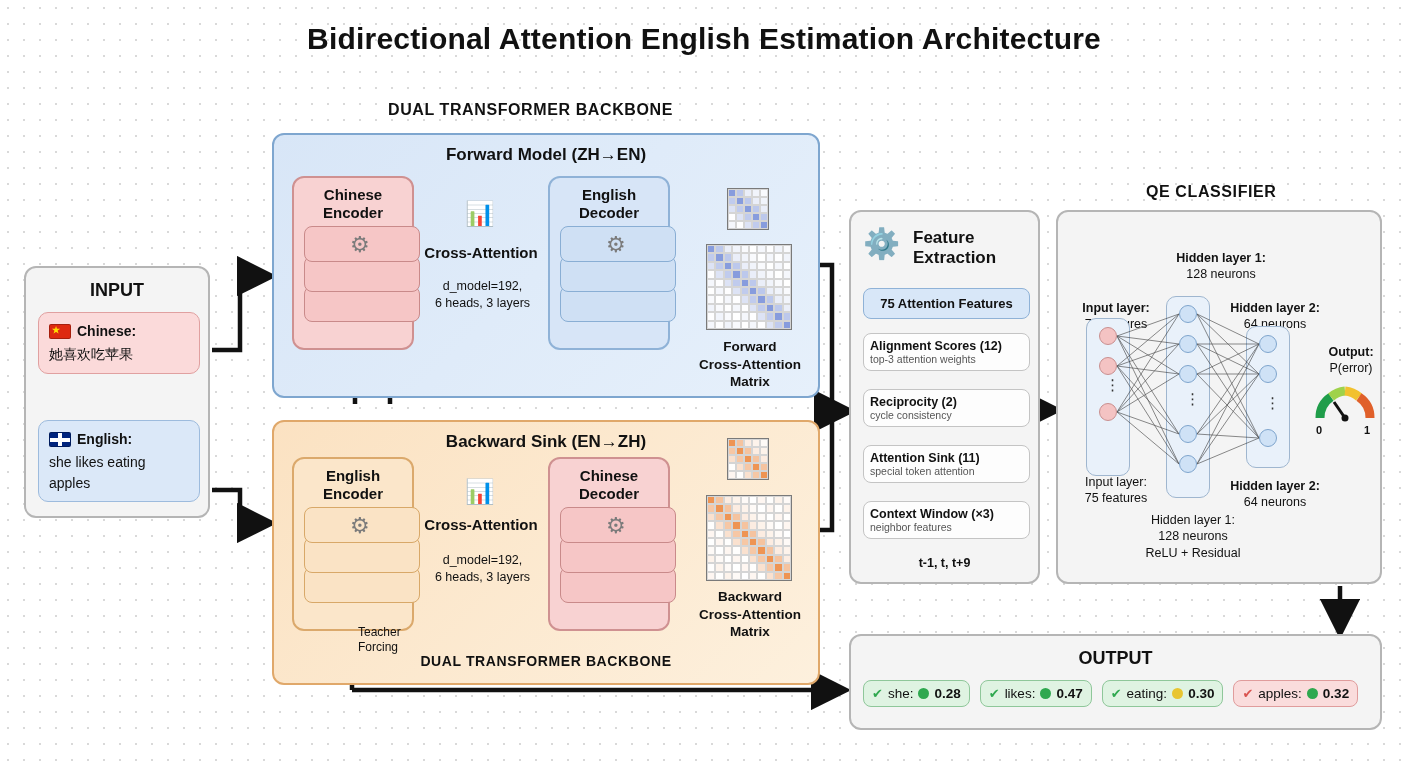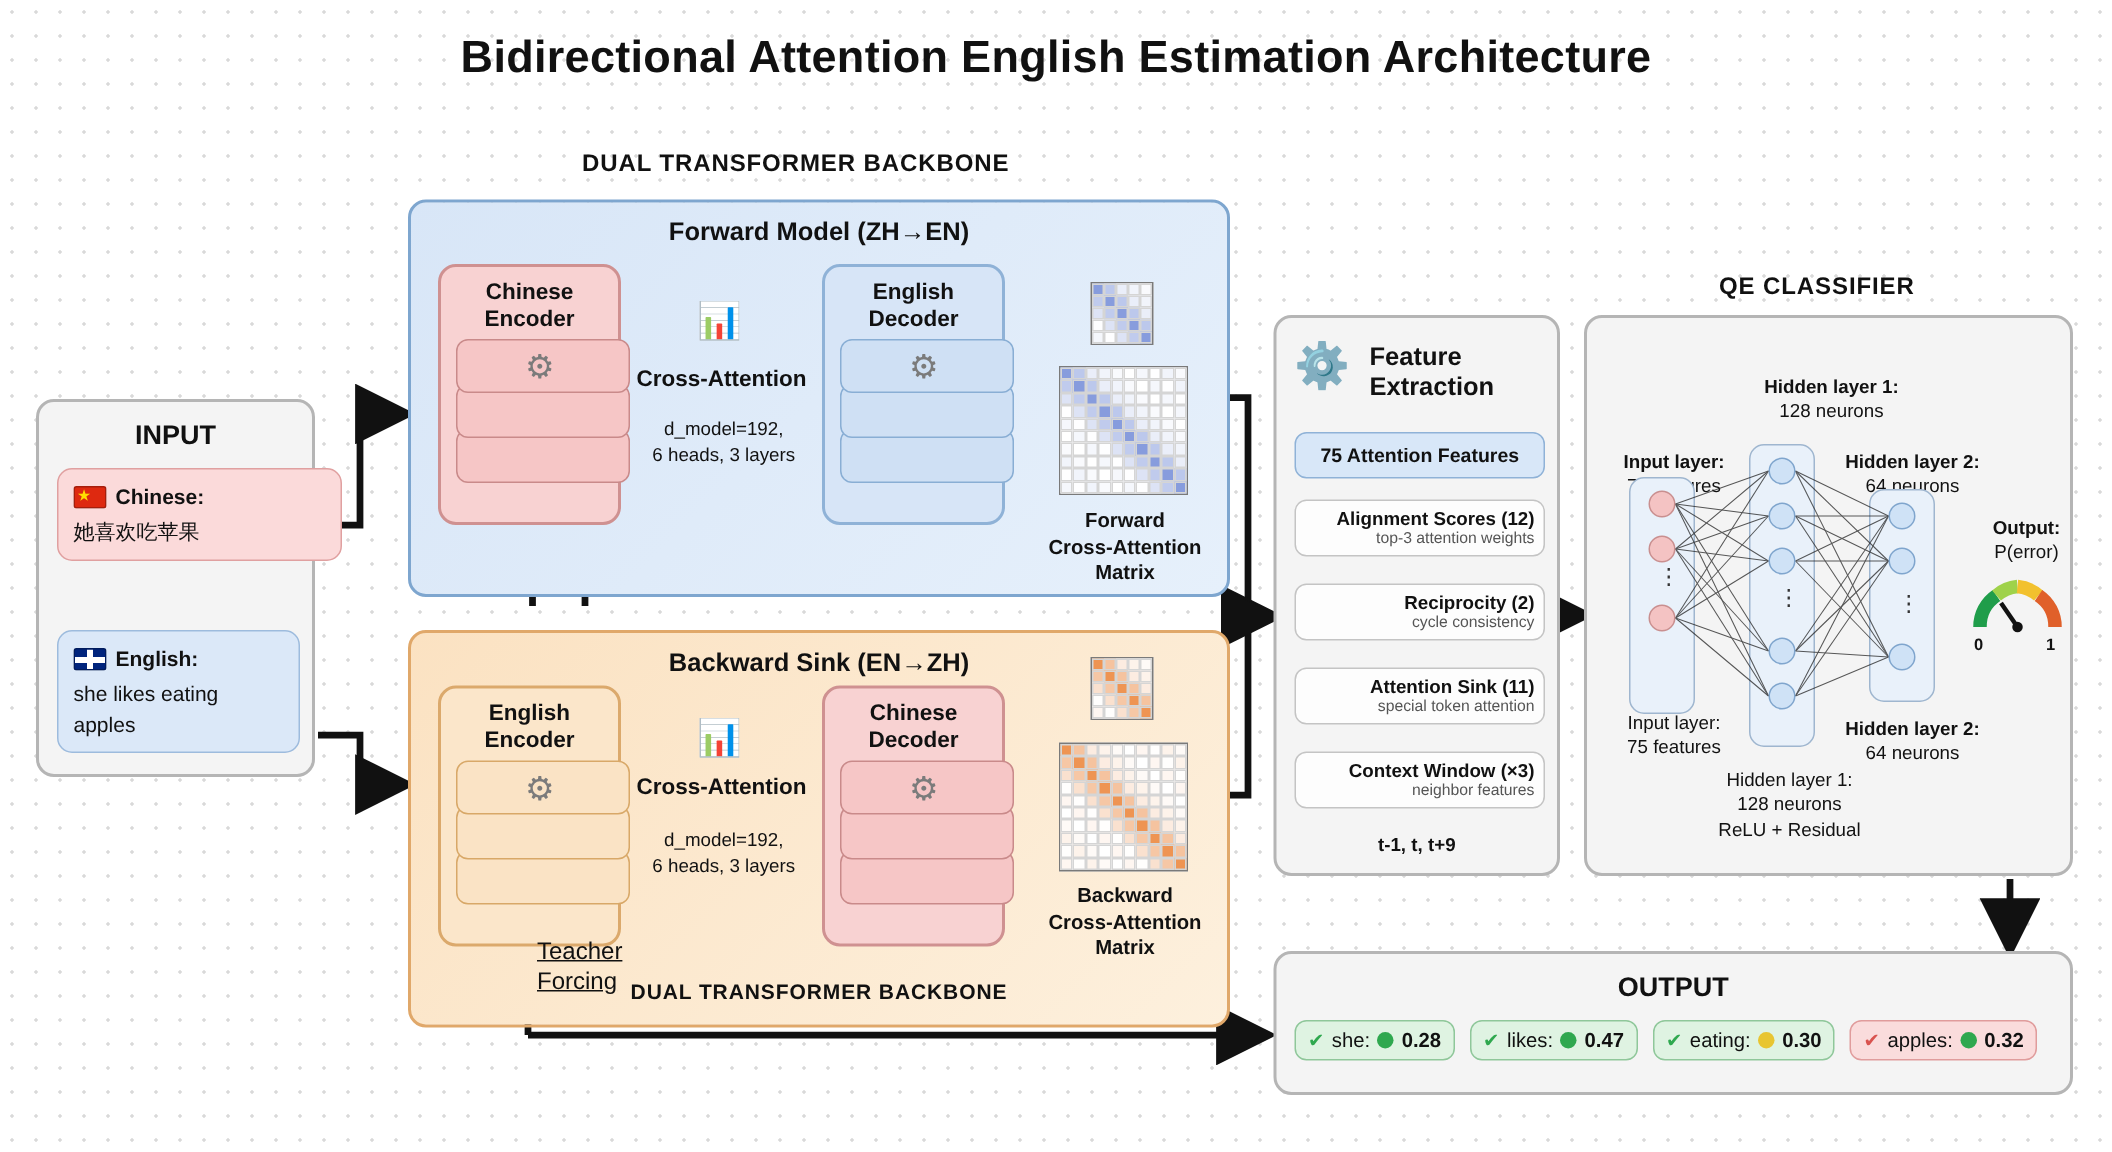--- a/index.html
+++ b/index.html
@@ -87,21 +87,21 @@
 
   
   #feat-panel { left:849px; top:210px; width:191px; height:374px; }
   .feat-title { font-size:17px; font-weight:bold; line-height:1.15; }
   .feat-chip {
     border-radius:8px; border:1.6px solid #8fb2d7; background:#d8e7f8;
     font-size:13px; font-weight:bold; text-align:center; padding:7px 4px;
   }
   .feat-item {
     border-radius:8px; border:1.4px solid #c4c4c4; background:#fdfdfd;
-    padding:5px 6px; text-align:right;
+    padding:5px 6px; text-align:left;
   }
   .feat-item .fi-title { font-size:12.5px; font-weight:bold; }
   .feat-item .fi-sub { font-size:10.5px; color:#555; }
   .feat-foot { text-align:center; font-size:12.5px; font-weight:bold; }
 
   
   #qe-panel { left:1056px; top:210px; width:326px; height:374px; }
   .nn-col { border-radius:10px; border:1.5px solid #9fb6cf; background:#e9f1fa; position:absolute; }
   .node { position:absolute; border-radius:50%; border:1.5px solid #6d8fb5; }
   .node.pink { background:#f4c3c3; border-color:#c98f8f; }
@@ -116,21 +116,21 @@
     display:flex; align-items:center; gap:5px;
     border-radius:8px; border:1.6px solid #8fc79a; background:#dff3e2;
     padding:5px 8px; font-size:13.5px;
   }
   .tok.red { background:#fadcdc; border-color:#e09c9c; }
   .tok .chk { color:#2fa84f; font-size:13px; }
   .tok .chk.bad { color:#d9534f; }
   .dot { width:11px; height:11px; border-radius:50%; display:inline-block; }
   .tok .val { font-weight:bold; }
 
-  .small-note { font-size:16px; text-align:center; line-height:1.25;text-decoration:underline; }
+  .small-note { font-size:12px; text-align:center; line-height:1.25; }
 </style>
 </head>
 <body>
 
 <div class="canvas">
 
   <svg class="abs" style="left:0; top:0;" width="1408" height="768">
     <defs>
       <marker id="ah" markerWidth="9" markerHeight="9" refX="6.5" refY="4.5" orient="auto">
         <path d="M0,0 L9,4.5 L0,9 z" fill="#111"></path>
@@ -172,21 +172,21 @@
 
   <div class="abs" id="title">Bidirectional Attention English Estimation Architecture</div>
 
   <div class="abs section-label" style="left:388px; top:101px;">DUAL TRANSFORMER BACKBONE</div>
 
   <div class="abs section-label" style="left:1146px; top:183px;">QE CLASSIFIER</div>
 
   <div class="abs panel grey" id="input-card">
     <div class="abs" id="input-title">INPUT</div>
 
-    <div class="abs lang-box zh" style="left:12px; top:44px; width:190px;">
+    <div class="abs lang-box zh" style="left:12px; top:44px; width:162px;">
       <div class="lang-head">
         <span class="flagimg flag-cn"></span>
         <span>Chinese:</span>
       </div>
       <div class="lang-text">她喜欢吃苹果</div>
     </div>
 
     <div class="abs lang-box en" style="left:12px; top:152px; width:162px;">
       <div class="lang-head">
         <span class="flagimg flag-gb"></span>

